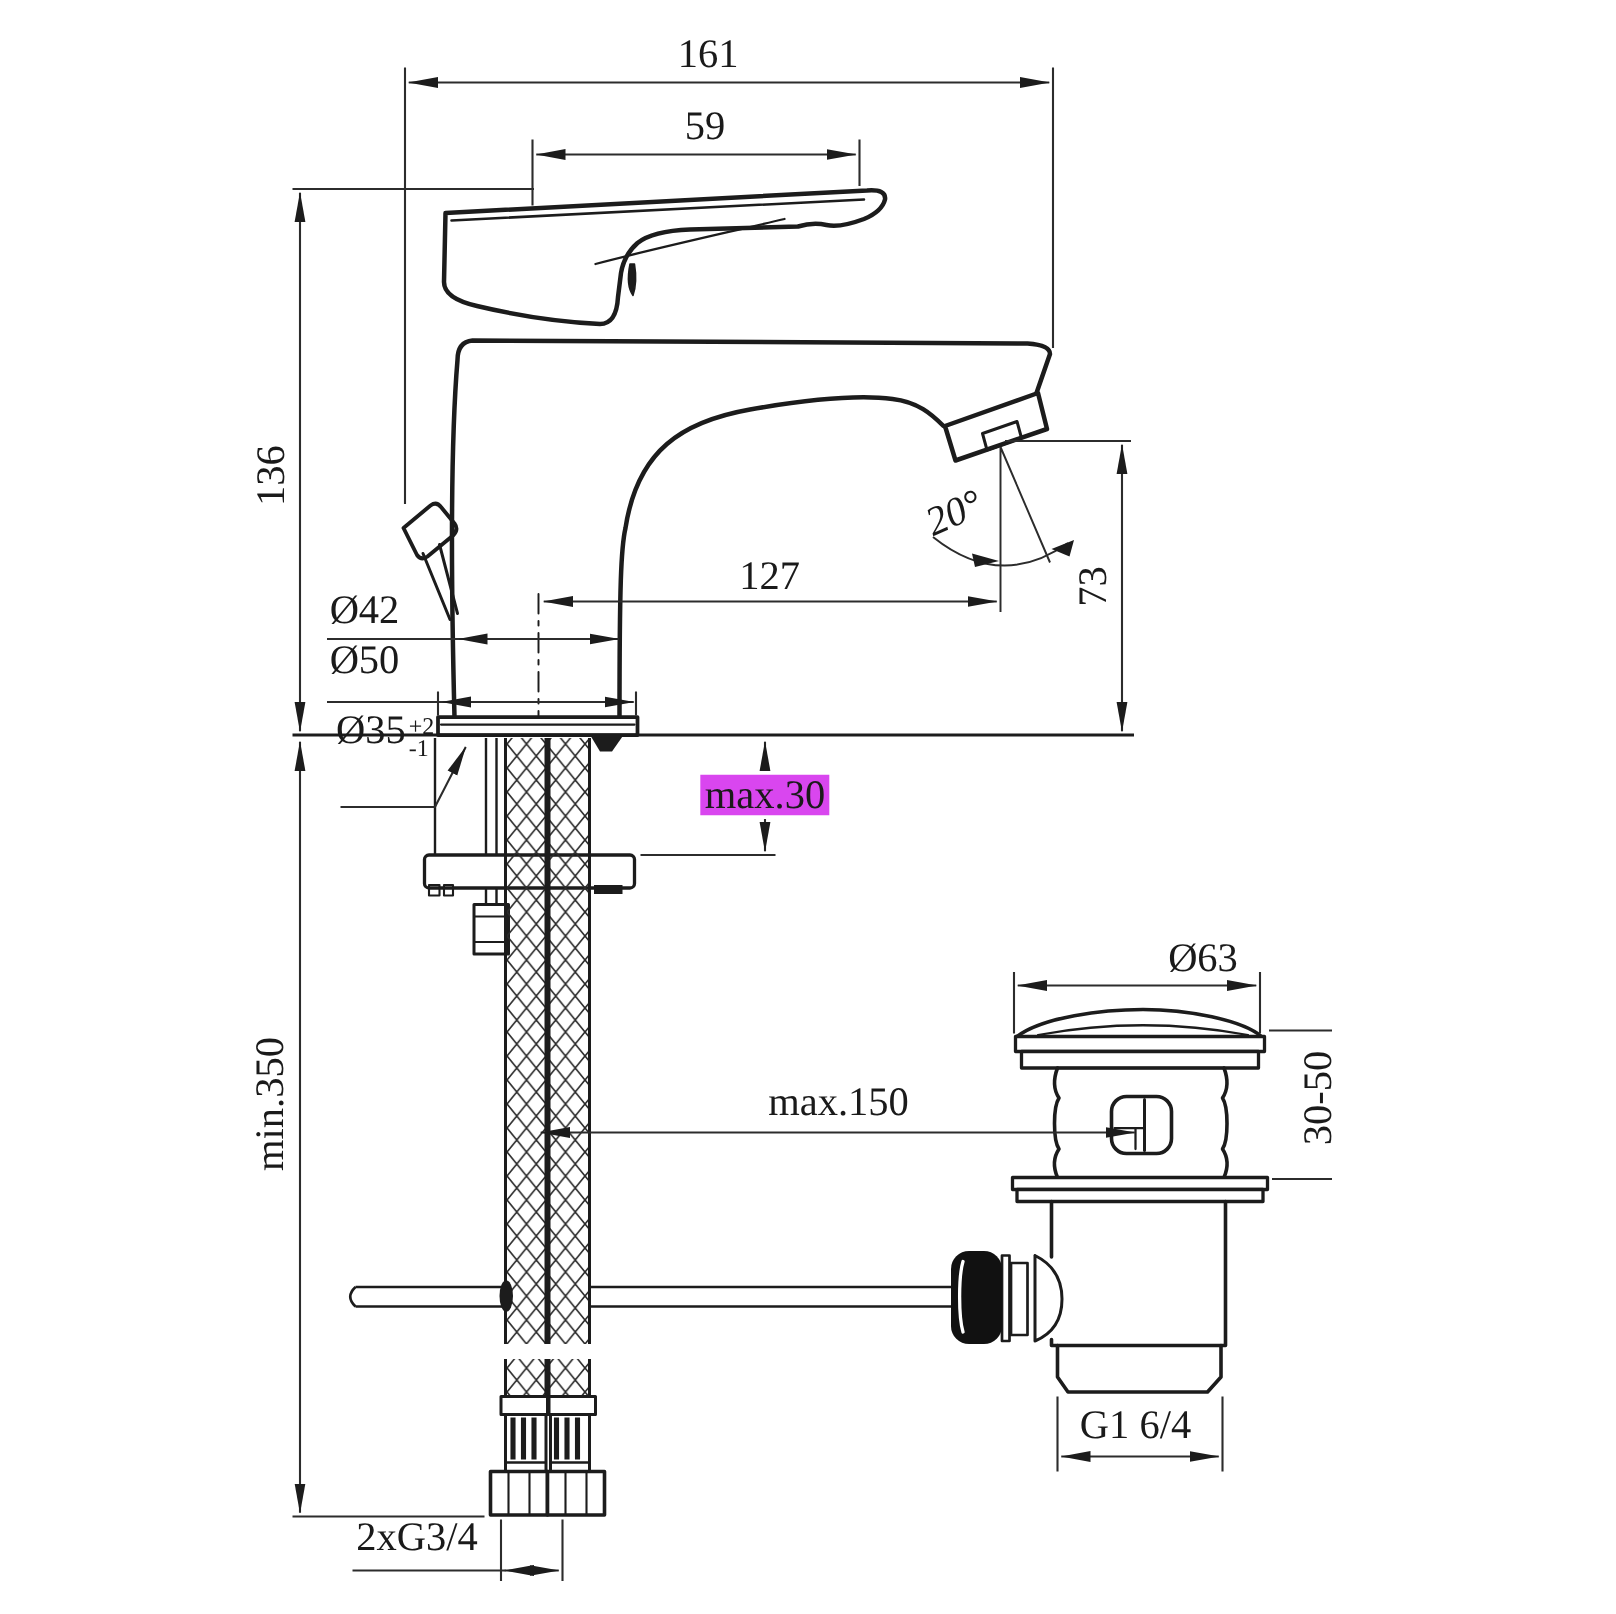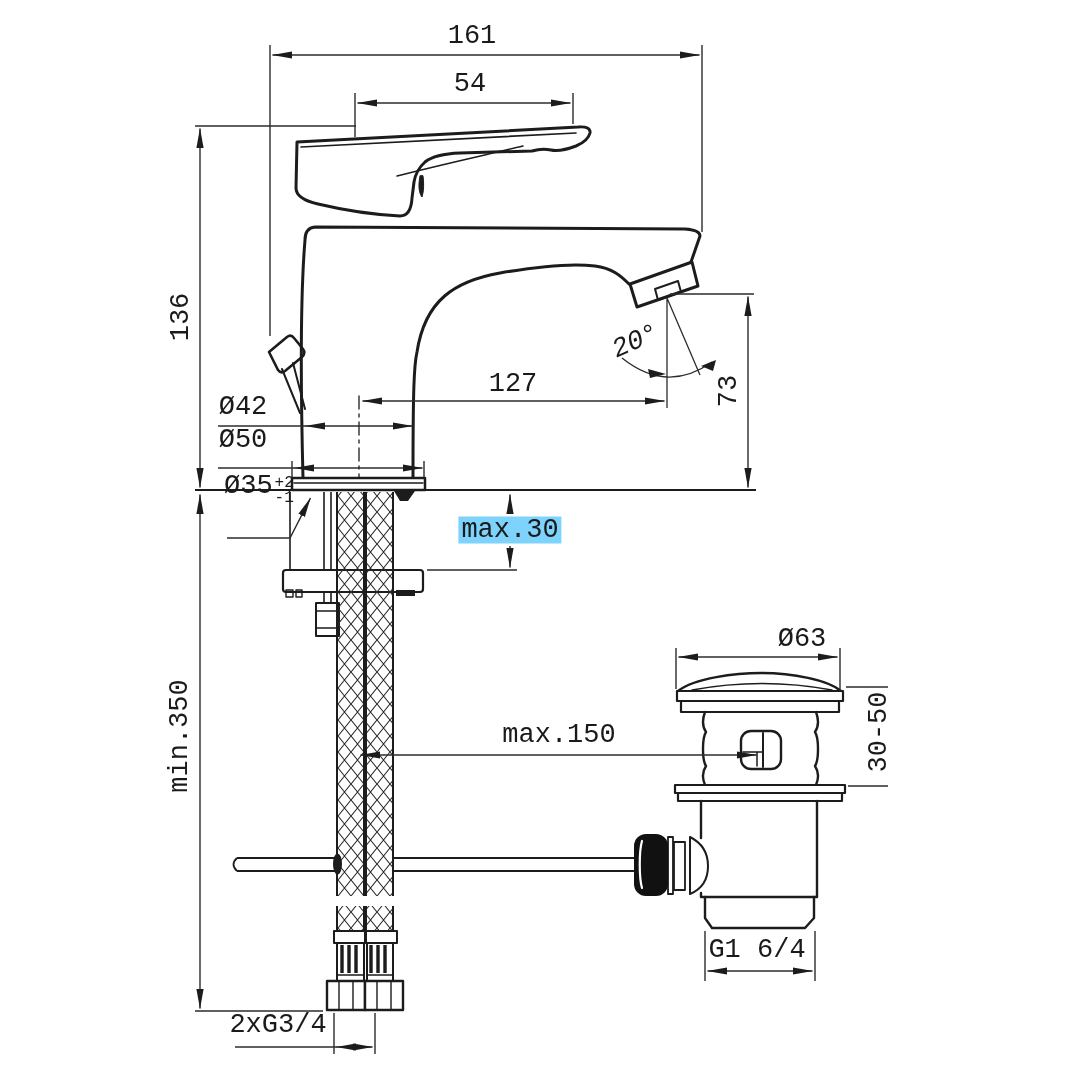--- a/index.html
+++ b/index.html
@@ -1,23 +1,23 @@
 <!DOCTYPE html>
 <html><head>
 <meta charset="utf-8">
 <style>
   html,body{margin:0;padding:0;background:#fff;}
   #stage{position:relative;width:888px;height:1076px;background:#fff;overflow:hidden;
-         font-family:Liberation Mono, monospace;}
+         font-family:Liberation Serif, serif;}
   #stage svg{position:absolute;left:0;top:0;}
   .lbl{position:absolute;font-size:27px;color:#1a1a1a;white-space:nowrap;
        transform:translate(-50%,-50%);line-height:1;}
   .lbl.rot{transform:translate(-50%,-50%) rotate(-90deg);}
   .lbl.ang{transform:translate(-50%,-50%) rotate(-24deg);font-style:italic;}
-  .lbl.bg{background:#7dd3fc;padding:0 3px;}
+  .lbl.bg{background:#d946ef;padding:0 3px;}
   .lbl.anchor{transform:none;}
   .tol{display:inline-flex;flex-direction:column;font-size:16px;line-height:0.95;
        vertical-align:6px;margin-left:2px;}
 </style>
 </head>
 <body>
 
 <div id="stage">
 
 <svg width="1077" height="1076" viewBox="0 0 1077 1076">
@@ -180,21 +180,21 @@
     <g>
       <path d="M667,298 L667,408 M667,298 L700,375" stroke-width="1.3"></path>
       <path d="M622,358 Q667,394 712,362" stroke-width="1.3"></path>
       <polygon points="666,374 648,369 650,378" fill="#1c1c1c" stroke="none"></polygon>
       <polygon points="701,366 716,360 713,371" fill="#1c1c1c" stroke="none"></polygon>
     </g>
   </g>
 </svg>
 
 <div class="lbl" style="left:472px;top:36px">161</div>
-<div class="lbl" style="left:470px;top:84px">54</div>
+<div class="lbl" style="left:470px;top:84px">59</div>
 <div class="lbl rot" style="left:181px;top:317px">136</div>
 <div class="lbl rot" style="left:180px;top:736px">min.350</div>
 <div class="lbl" style="left:243px;top:407px">Ø42</div>
 <div class="lbl" style="left:243px;top:440px">Ø50</div>
 <div class="lbl anchor" style="left:224px;top:473px">
   <span>Ø35</span><span class="tol">
         <span>+2</span>
         <span>-1</span>
       </span>
 </div>

